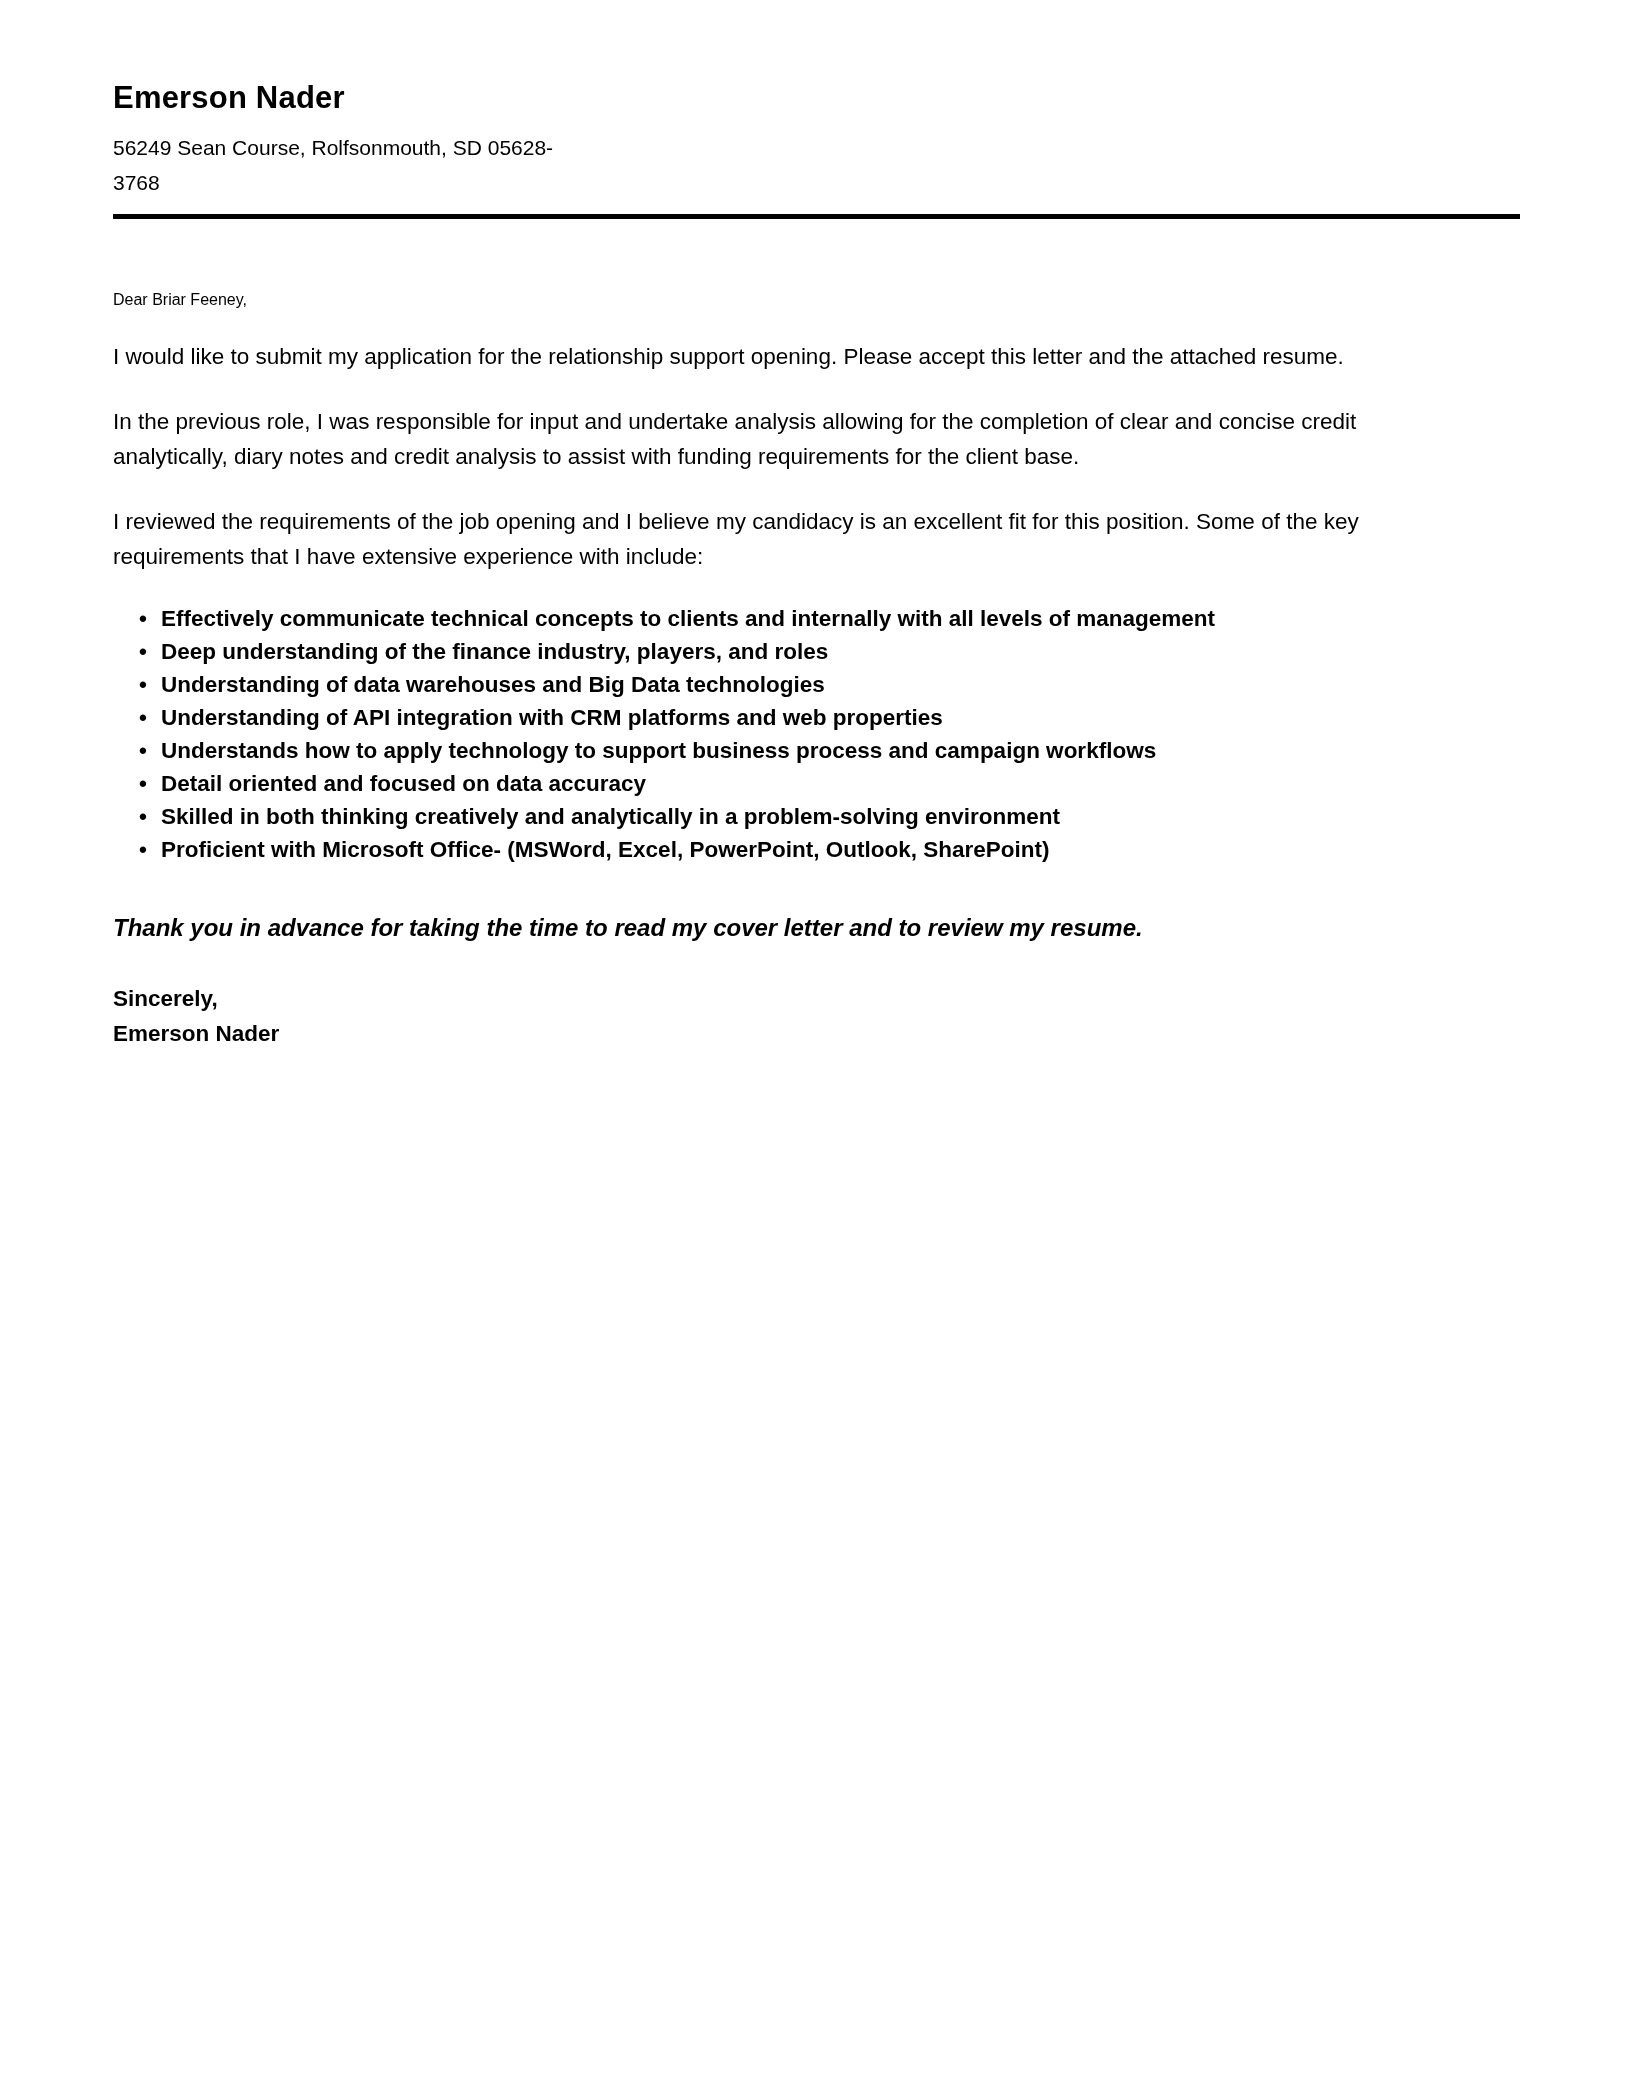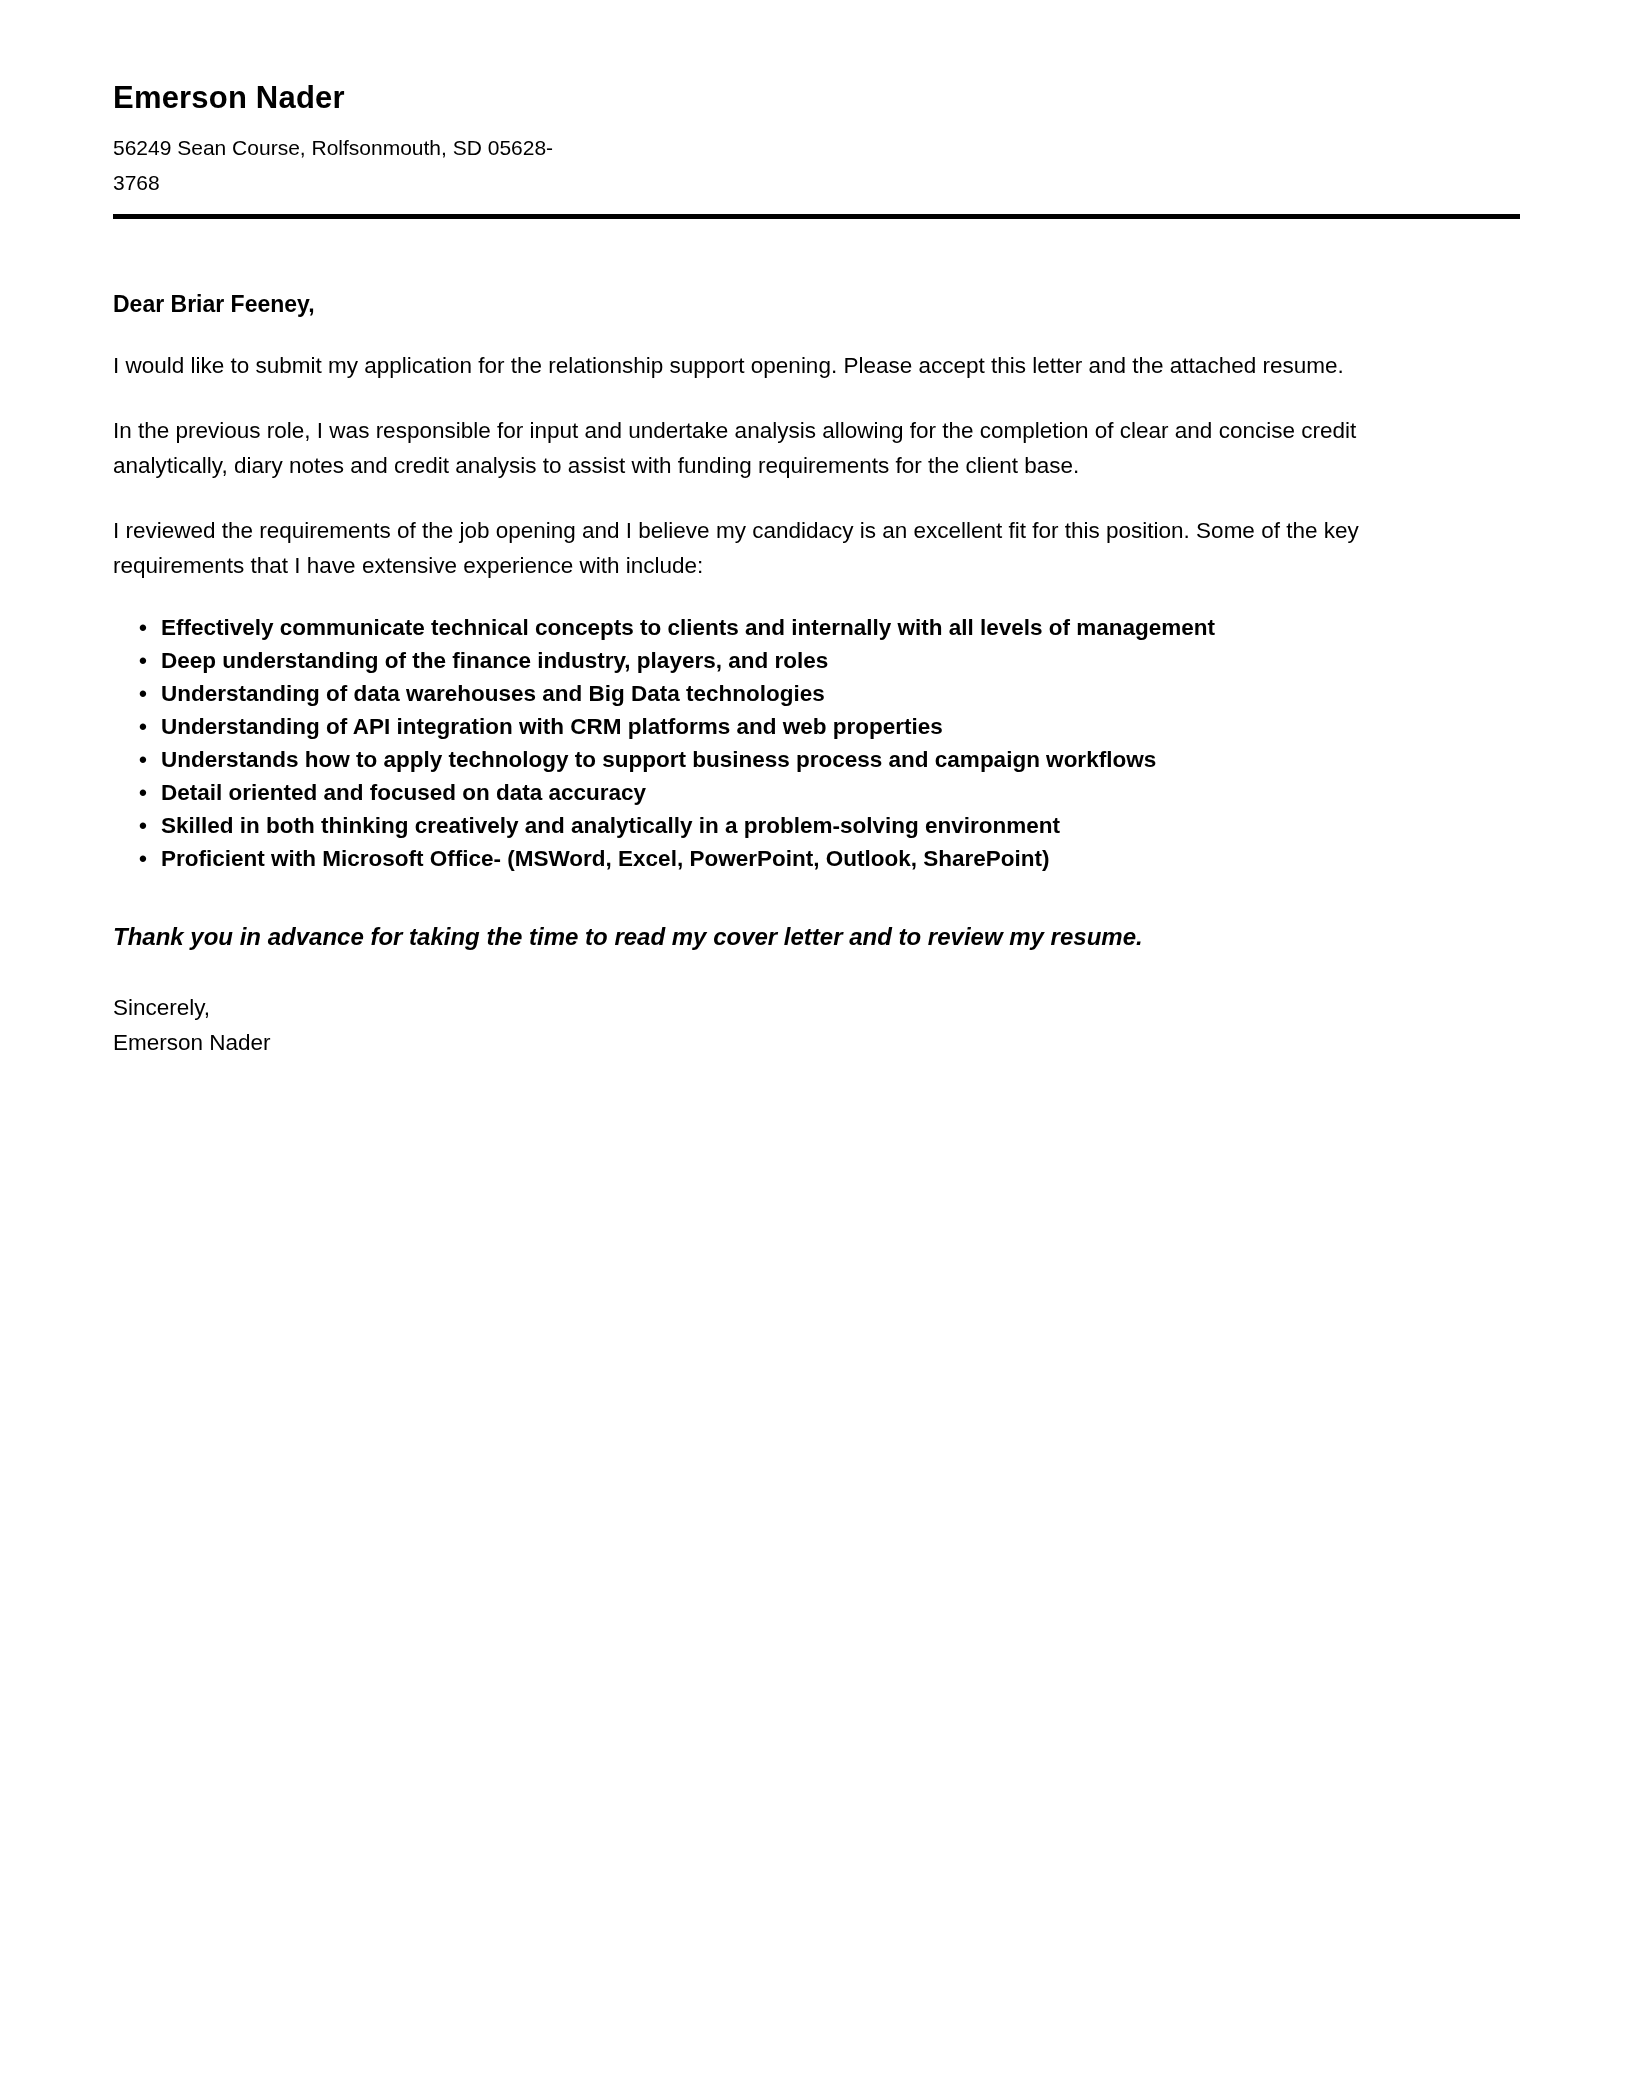--- a/index.html
+++ b/index.html
@@ -26,22 +26,22 @@
     line-height: 35px;
   }
   .rule {
     margin-top: 14px;
     height: 4px;
     border-top: 4.5px solid #000000;
     border-bottom: 1.5px solid #000000;
   }
   .salutation {
     margin-top: 72px;
-    font-size: 23px;
-    font-weight: 700;
+    font-size: 16px;
+    font-weight: 400;
   }
   .para {
     margin-top: 30px;
     font-size: 22.5px;
     line-height: 35px;
     max-width: 1310px;
   }
   ul.key-points {
     margin-top: 28px;
     padding-left: 48px;
@@ -64,20 +64,21 @@
     margin-top: 44px;
     font-size: 24px;
     font-weight: 700;
     line-height: 35px;
     font-style: italic;
   }
   .signoff-block {
     margin-top: 36px;
     font-size: 22.5px;
     line-height: 35px;
+    font-weight: bold;
   }
 </style>
 </head>
 <body>
 
 <div class="page">
 
   <div class="sender-name">Emerson Nader</div>
 
   <div class="address">

